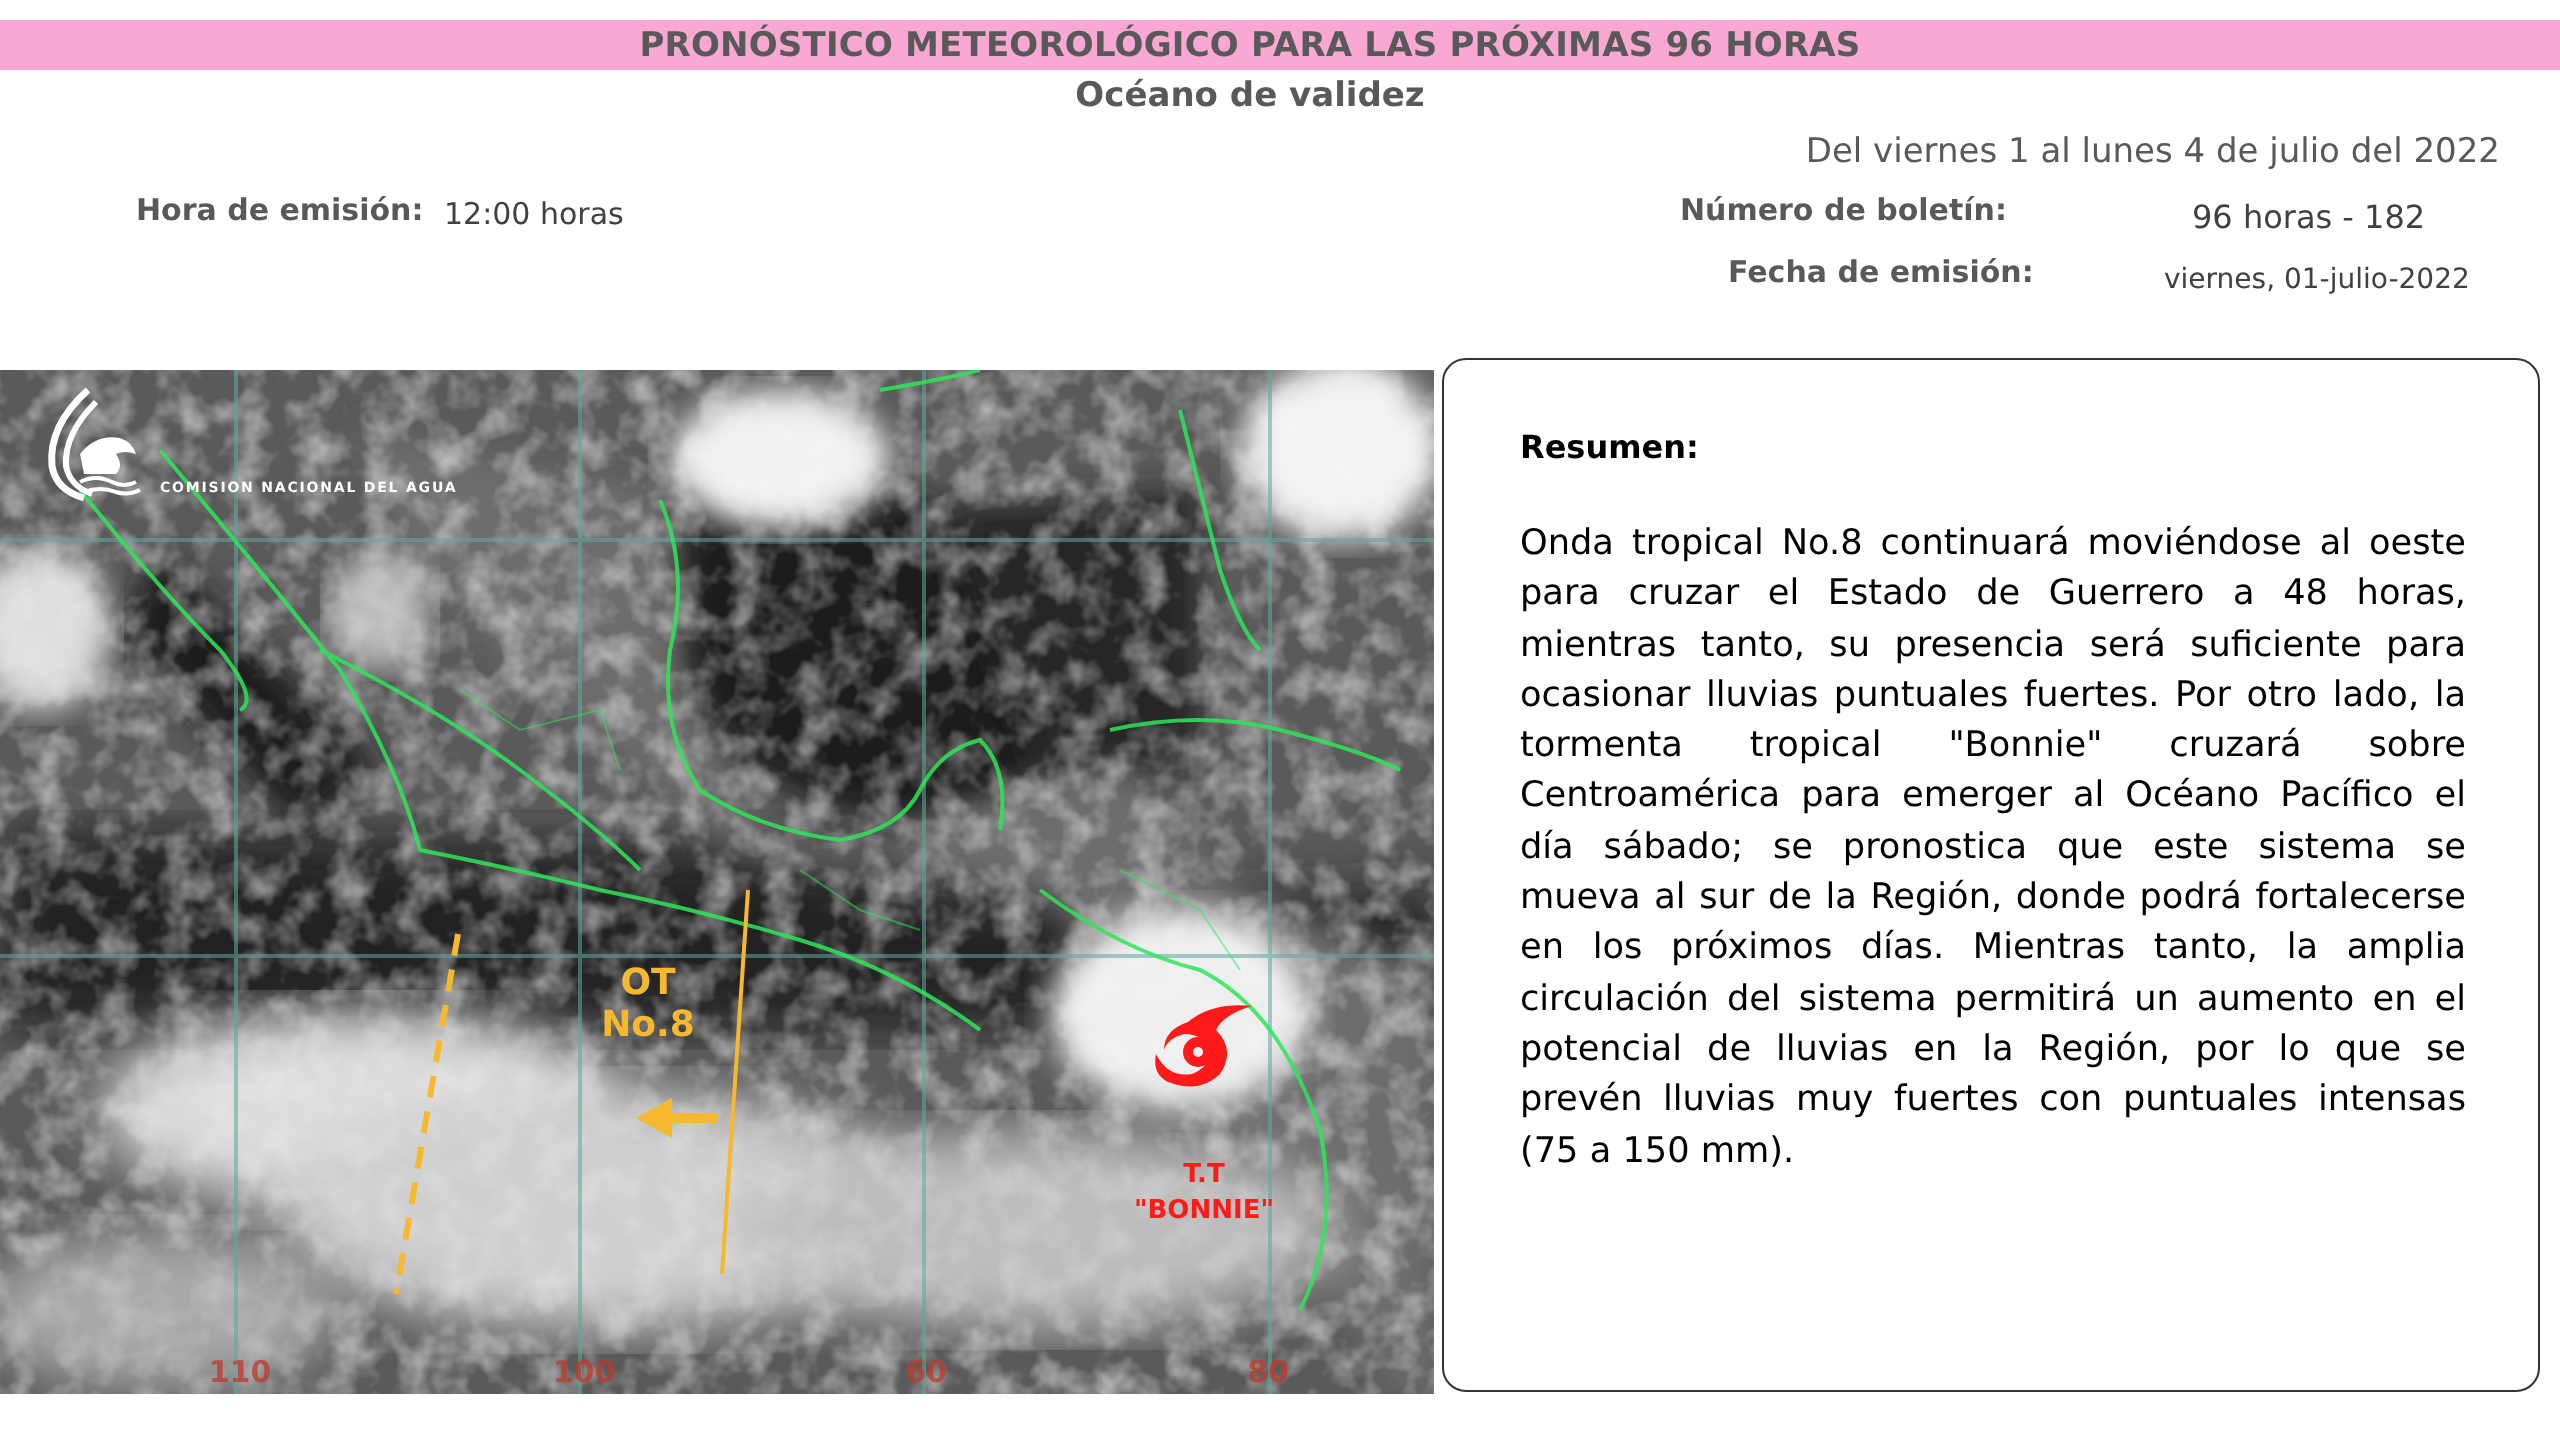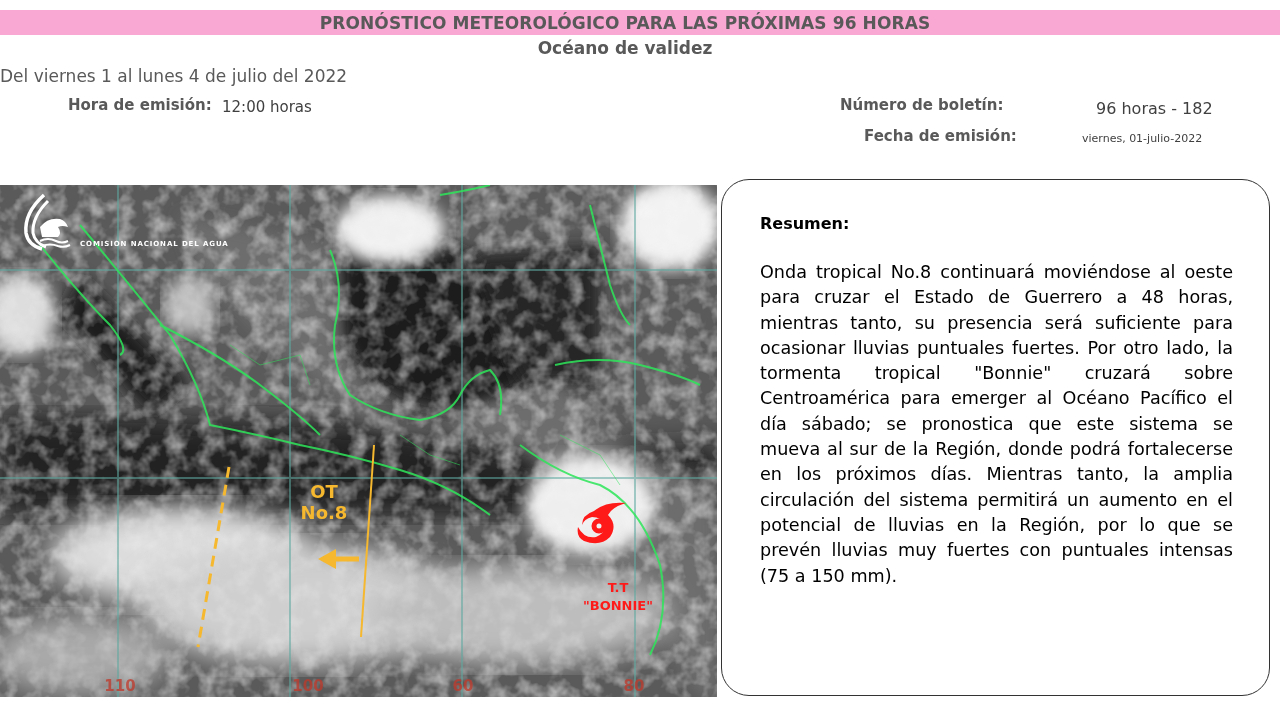--- a/index.html
+++ b/index.html
@@ -13,21 +13,21 @@
     }
     .title-bar .title {
       font-weight: bold; font-size: 17px; color: #595959; letter-spacing: 0.1px;
       margin-left: -30px;
     }
     .validity-label {
       position: absolute; top: 38px; left: 0; width: 1250px; text-align: center;
       font-weight: bold; font-size: 17px; color: #595959;
     }
     .validity-range {
-      position: absolute; top: 66px; left: 0; width: 1250px; text-align: left;
+      position: absolute; top: 66px; left: 0; width: 1250px; text-align: right;
       font-size: 17px; color: #595959;
     }
     .meta-label { position: absolute; font-weight: bold; font-size: 15px; color: #595959; }
     .meta-value { position: absolute; font-size: 15px; color: #404040; }
 
     .sat-image {
       position: absolute; left: 0; top: 185px; width: 717px; height: 512px; overflow: hidden;
       background: #3a3a3a;
     }
     .sat-image svg { position: absolute; left: 0; top: 0; }
@@ -52,21 +52,21 @@
       position: absolute; font-weight: bold; font-size: 13px; color: #ff1a1a; text-align: center;
       line-height: 18px;
     }
     .lon-label {
       position: absolute; bottom: 2px; font-size: 15px; color: #c0392b; font-weight: bold;
       opacity: 0.75; transform: translateX(-50%);
     }
 
     .summary-box {
       position: absolute; left: 721px; top: 179px; width: 549px; height: 517px;
-      border: 1.5px solid #333333; border-radius: 28px;
+      border: 1.5px solid #333333; border-radius: 12px;
       background: #ffffff;
     }
     .summary-title {
       position: absolute; left: 38px; top: 34px; font-weight: bold; font-size: 16px; color: #000000;
     }
     .summary-body {
       position: absolute; left: 38px; top: 80px; width: 473px;
       font-size: 17.6px; line-height: 25.3px; color: #000000; text-align: justify;
     }
   </style>
@@ -79,21 +79,21 @@
 <div class="validity-label">Océano de validez</div>
 <div class="validity-range">Del viernes 1 al lunes 4 de julio del 2022</div>
 
 <span class="meta-label" style="left:68px; top:96px;">Hora de emisión:</span>
 <span class="meta-value" style="left:222px; top:98px; color:#404040;">12:00 horas</span>
 
 <span class="meta-label" style="left:840px; top:96px;">Número de boletín:</span>
 <span class="meta-value" style="left:1096px; top:99px; font-size:16px;">96 horas - 182</span>
 
 <span class="meta-label" style="left:864px; top:127px;">Fecha de emisión:</span>
-<span class="meta-value" style="left:1082px; top:132px; font-size:11px;">viernes, 01-julio-2022</span>
+<span class="meta-value" style="left:1082px; top:132px; font-size:14px;">viernes, 01-julio-2022</span>
 
 <div class="sat-image">
   <svg width="717" height="512" viewBox="0 0 717 512">
     <defs>
       <filter id="blur8">
           <feGaussianBlur stdDeviation="8"></feGaussianBlur>
         </filter>
       <filter id="blur14">
           <feGaussianBlur stdDeviation="14"></feGaussianBlur>
         </filter>
@@ -172,27 +172,27 @@
       <path d="M22 50 Q30 46 38 50 Q44 53 50 50" fill="none" stroke="#ffffff" stroke-width="2"></path>
       <path d="M24 55 Q32 52 40 55 Q46 57 52 54" fill="none" stroke="#ffffff" stroke-width="2"></path>
     </svg>
     <span class="sub">COMISION NACIONAL DEL AGUA</span>
   </div>
 
   <div class="ann-ot" style="left:300px; top:296px; width:48px;">
     <div>OT</div>
     <div>No.8</div>
   </div>
-  <div class="ann-tt" style="left:578px; top:394px; width:80px;">
+  <div class="ann-tt" style="left:562px; top:394px; width:80px;">
     <div>T.T</div>
     <div>"BONNIE"</div>
   </div>
 
   <span class="lon-label" style="left:120px;">110</span>
-  <span class="lon-label" style="left:308px;">100</span>
+  <span class="lon-label" style="left:292px;">100</span>
   <span class="lon-label" style="left:463px;">60</span>
   <span class="lon-label" style="left:634px;">80</span>
 </div>
 
 <div class="summary-box">
   <div class="summary-title">Resumen:</div>
   <div class="summary-body">Onda tropical No.8 continuará moviéndose al oeste para cruzar el Estado de Guerrero a 48 horas, mientras tanto, su presencia será suficiente para ocasionar lluvias puntuales fuertes. Por otro lado, la tormenta tropical "Bonnie" cruzará sobre Centroamérica para emerger al Océano Pacífico el día sábado; se pronostica que este sistema se mueva al sur de la Región, donde podrá fortalecerse en los próximos días. Mientras tanto, la amplia circulación del sistema permitirá un aumento en el potencial de lluvias en la Región, por lo que se prevén lluvias muy fuertes con puntuales intensas (75 a 150 mm).</div>
 </div>
 
 </body></html>

